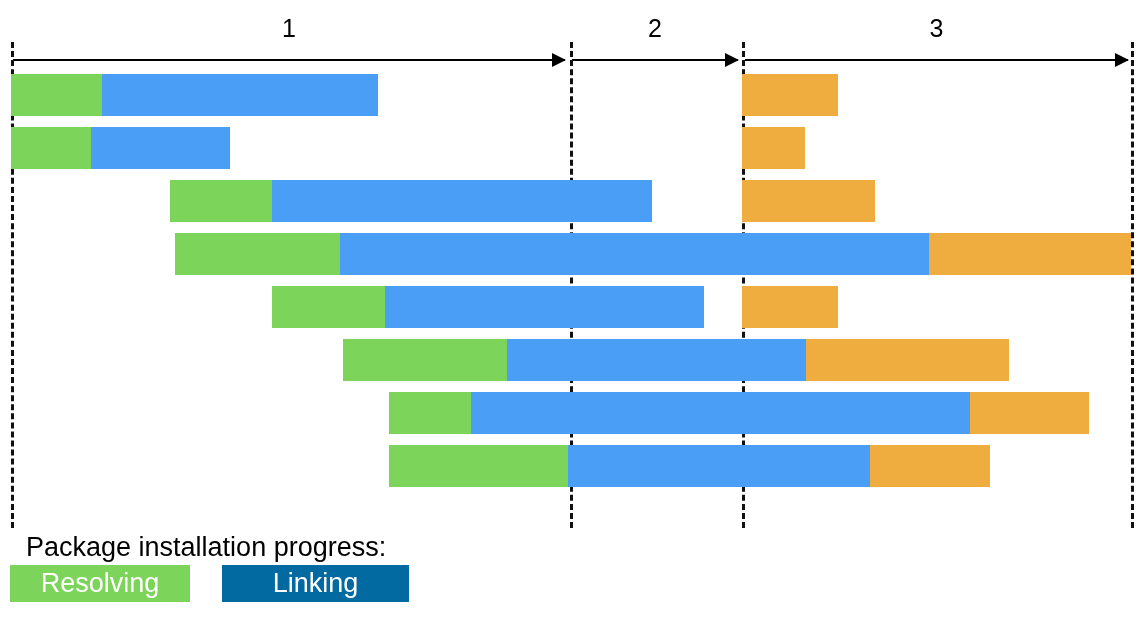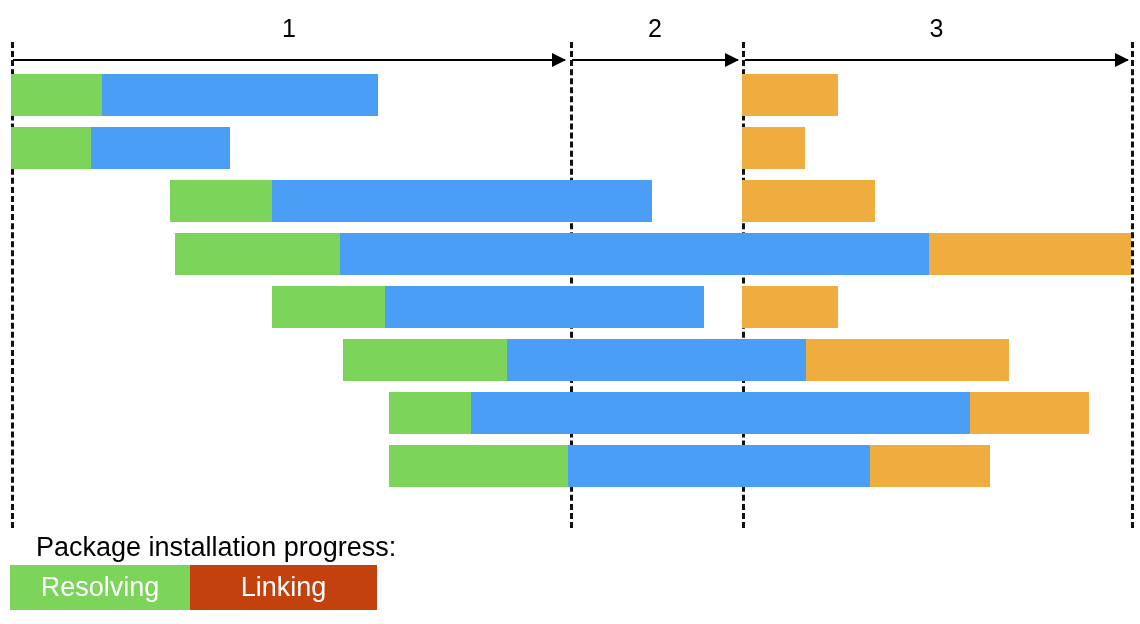--- a/index.html
+++ b/index.html
@@ -64,21 +64,22 @@
   
   .caption {
     position: absolute;
     font-size: 27px;
     color: #000000;
     white-space: nowrap;
   }
   .legend {
     position: absolute;
     display: flex;
-    height: 45px;
+    height: 37px;
+    gap: 32px;
   }
   .legend-item {
     display: flex;
     align-items: center;
     justify-content: center;
     color: #ffffff;
     font-size: 27px;
     box-sizing: border-box;
     padding: 0 14px;
     white-space: nowrap;
@@ -144,24 +145,24 @@
         <div class="seg" style="left: 471px; top: 392px; width: 499px; height: 42px; background: rgb(74, 158, 245);"></div>
         <div class="seg" style="left: 970px; top: 392px; width: 119px; height: 42px; background: rgb(240, 173, 63);"></div>
       </div>
       <div>
         <div class="seg" style="left: 389px; top: 445px; width: 179px; height: 42px; background: rgb(125, 212, 90);"></div>
         <div class="seg" style="left: 568px; top: 445px; width: 302px; height: 42px; background: rgb(74, 158, 245);"></div>
         <div class="seg" style="left: 870px; top: 445px; width: 120px; height: 42px; background: rgb(240, 173, 63);"></div>
       </div>
     </div>
 
-  <div class="caption" style="left: 36px; top: 532px;">Package installation progress:</div>
+  <div class="caption" style="left: 26px; top: 532px;">Package installation progress:</div>
 
   <div class="legend" id="legend" style="left: 10px; top: 565px;">
       <div class="legend-item" style="background: rgb(125, 212, 90); width: 180px;">
         <span>Resolving</span>
       </div>
-      <div class="legend-item" style="background: #c2410c; width: 187px;">
+      <div class="legend-item" style="background: #0369a1; width: 187px;">
         <span>Linking</span>
       </div>
     </div>
 
 </div>
 
 </body></html>

